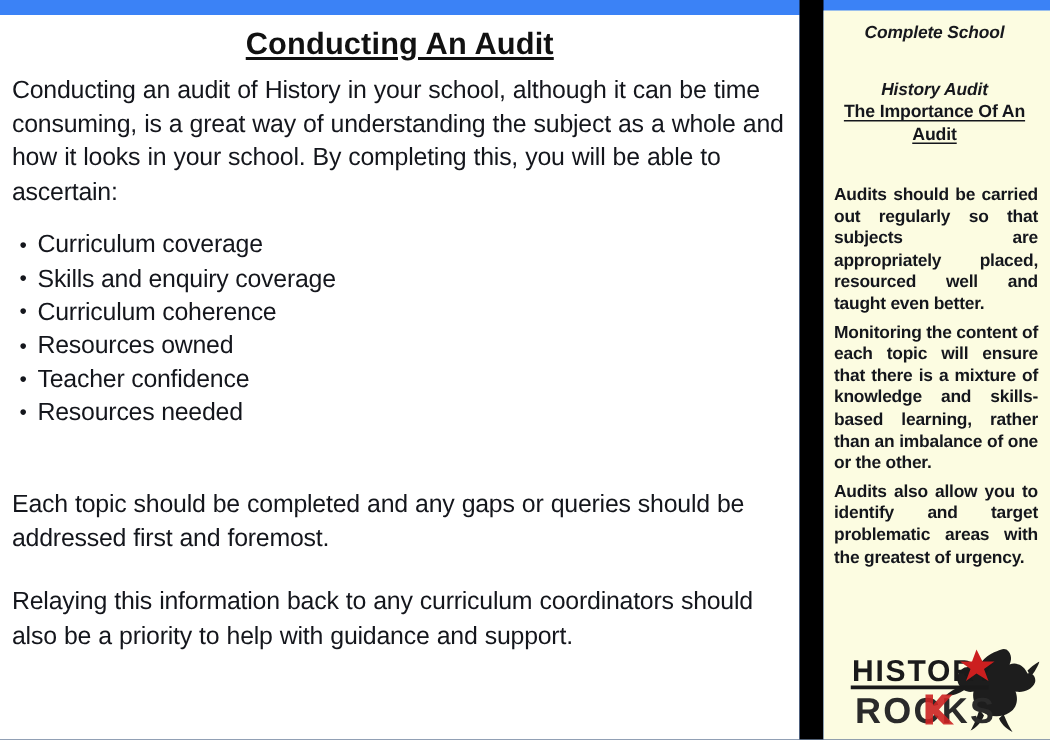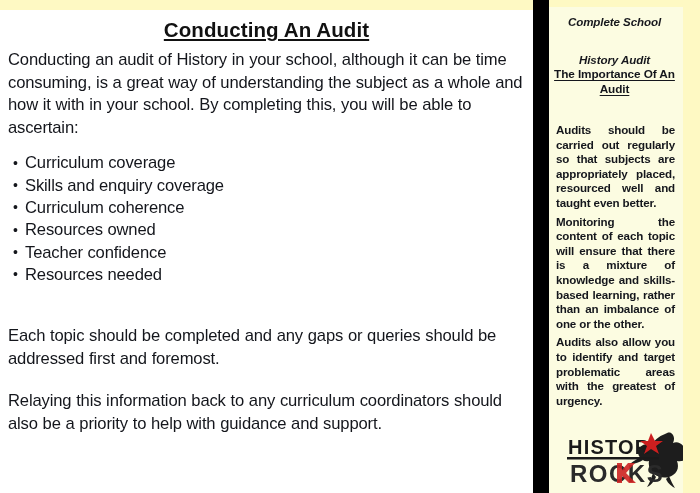--- a/index.html
+++ b/index.html
@@ -15,21 +15,21 @@
     background: #000000;
     font-family: "Liberation Sans", sans-serif;
     position: relative;
   }
 
   #page {
     position: absolute;
     inset: 0;
     width: 700px;
     height: 493px;
-    background: #fef9c3;
+    background: #3b82f6;
   }
 
   
   .main-panel {
     position: absolute;
     left: 0px;
     top: 10px;
     width: 533px;
     height: 483px;
     background: #ffffff;
@@ -92,21 +92,21 @@
     width: 16px;
     height: 493px;
     background: #000000;
   }
 
   
   .sidebar-panel {
     position: absolute;
     left: 549px;
     top: 7px;
-    width: 134px;
+    width: 151px;
     height: 486px;
     background: #fcfce1;
     padding: 8px 7px 0 4px;
     overflow: hidden;
   }
 
   .side-brand {
     text-align: center;
     font-style: italic;
     font-weight: 600;
@@ -154,21 +154,21 @@
 </style>
 </head>
 <body>
 
 <div id="page">
 
   <div class="main-panel">
 
     <h1 class="main-title">Conducting An Audit</h1>
 
-    <p class="body-p">Conducting an audit of History in your school, although it can be time consuming, is a great way of understanding the subject as a whole and how it with in your school. By completing this, you will be able to ascertain:</p>
+    <p class="body-p">Conducting an audit of History in your school, although it can be time consuming, is a great way of understanding the subject as a whole and how it looks in your school. By completing this, you will be able to ascertain:</p>
 
     <ul class="bullet-list">
       <li>Curriculum coverage</li>
       <li>Skills and enquiry coverage</li>
       <li>Curriculum coherence</li>
       <li>Resources owned</li>
       <li>Teacher confidence</li>
       <li>Resources needed</li>
     </ul>
 

